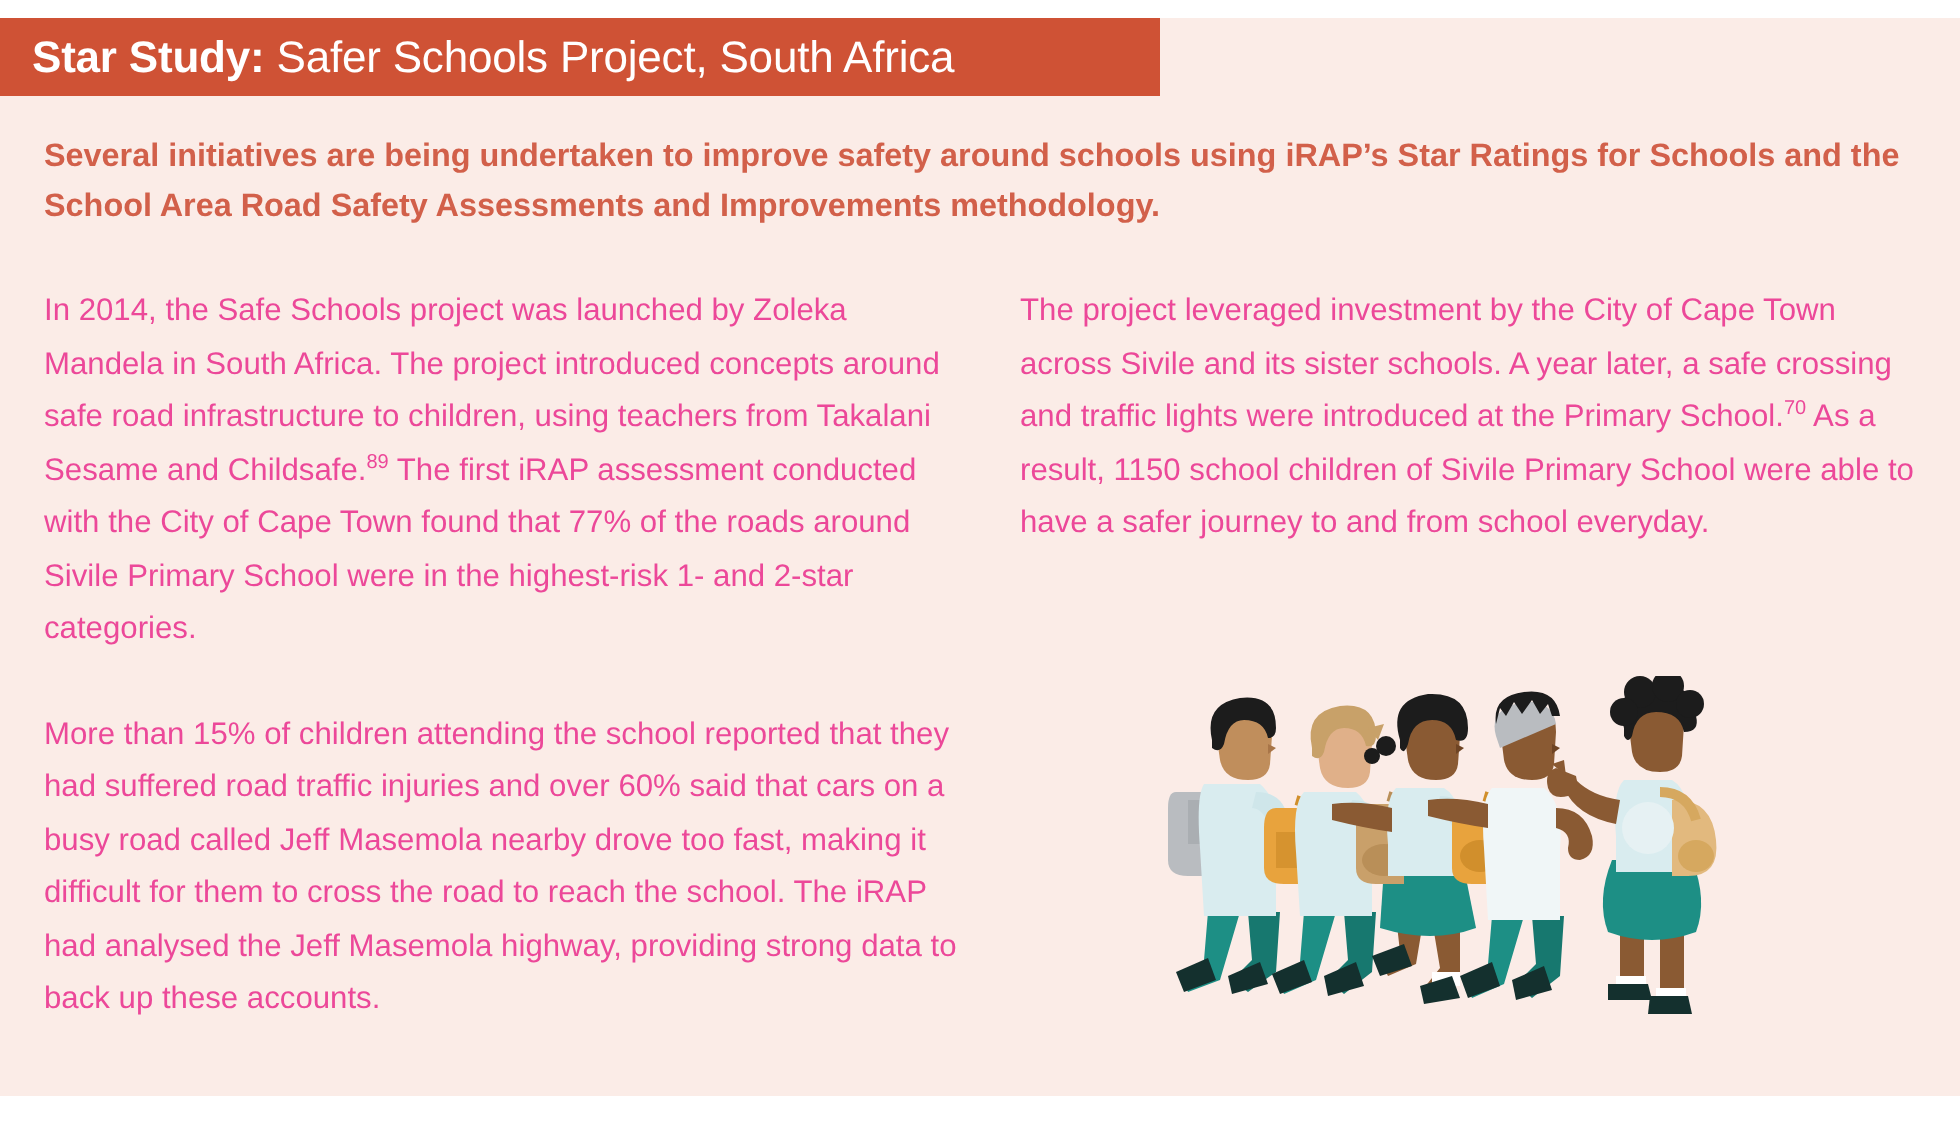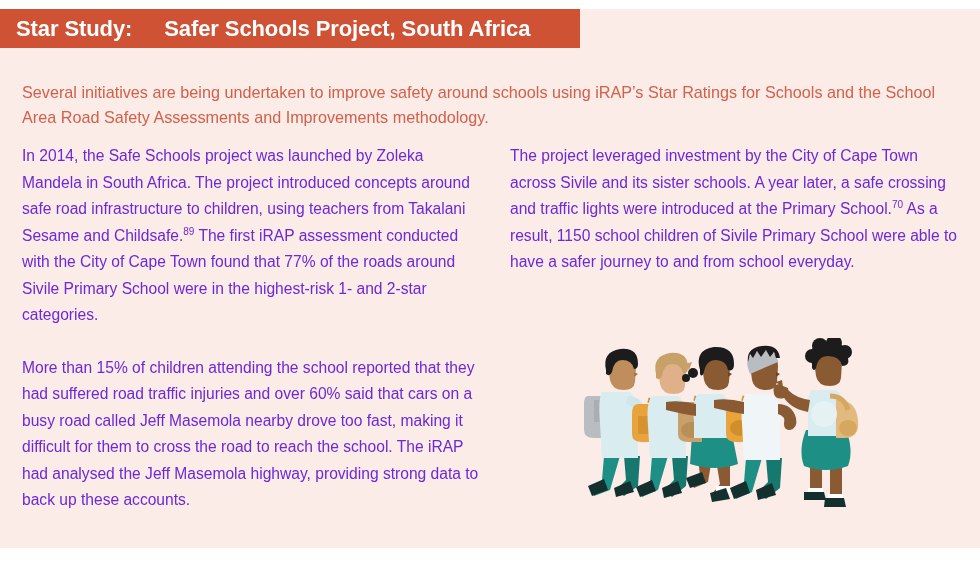--- a/index.html
+++ b/index.html
@@ -44,41 +44,40 @@
   #banner .banner-text {
     color: #ffffff;
     font-size: 22px;
     letter-spacing: -0.1px;
     white-space: nowrap;
   }
   #banner .banner-text .lead {
     font-weight: bold;
   }
   #banner .banner-text .rest {
-    font-weight: bold;
-    margin-left: 26px;
+    font-weight: normal;
   }
 
   
   #subtitle {
     position: absolute;
     left: 22px;
-    top: 80px;
+    top: 66px;
     width: 940px;
     color: #d2604a;
-    font-weight: normal;
+    font-weight: bold;
     font-size: 16.2px;
     line-height: 25px;
   }
 
   
   .column {
     position: absolute;
     top: 143px;
-    color: #6d28d9;
+    color: #ec4899;
     font-size: 15.6px;
     line-height: 26.5px;
   }
   #col-left {
     left: 22px;
     width: 458px;
   }
   #col-right {
     left: 510px;
     width: 458px;

